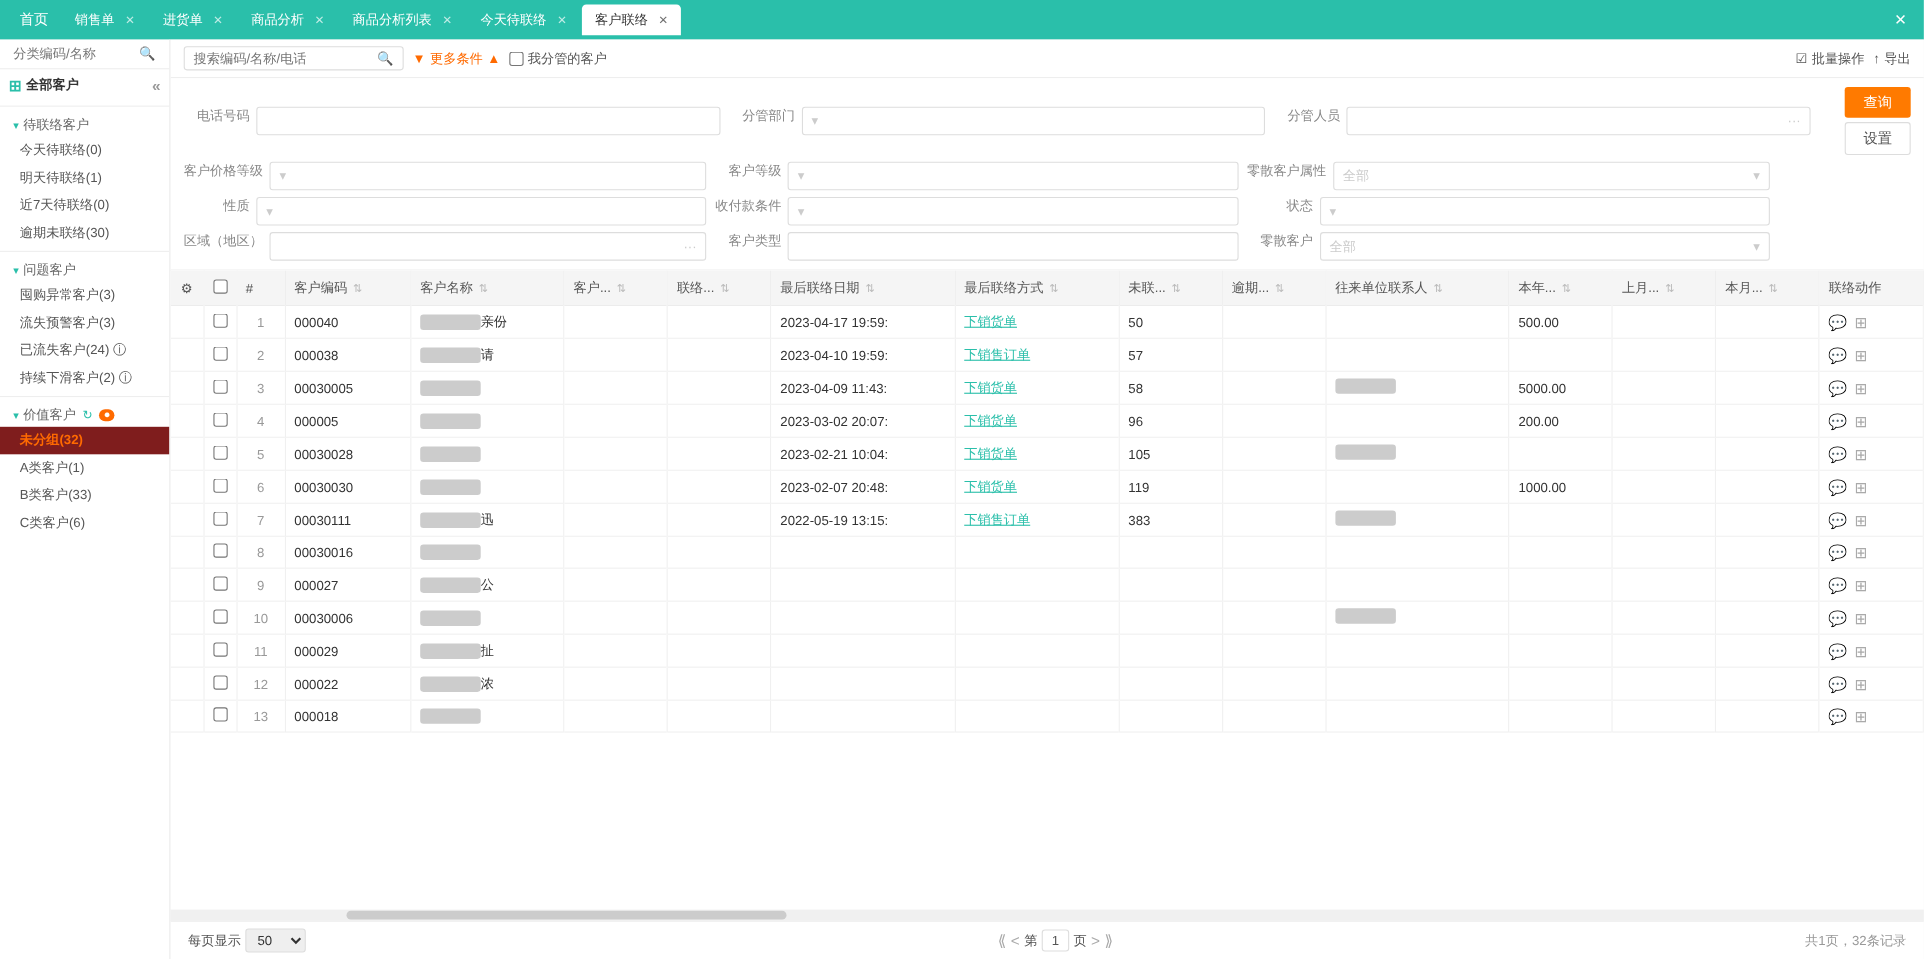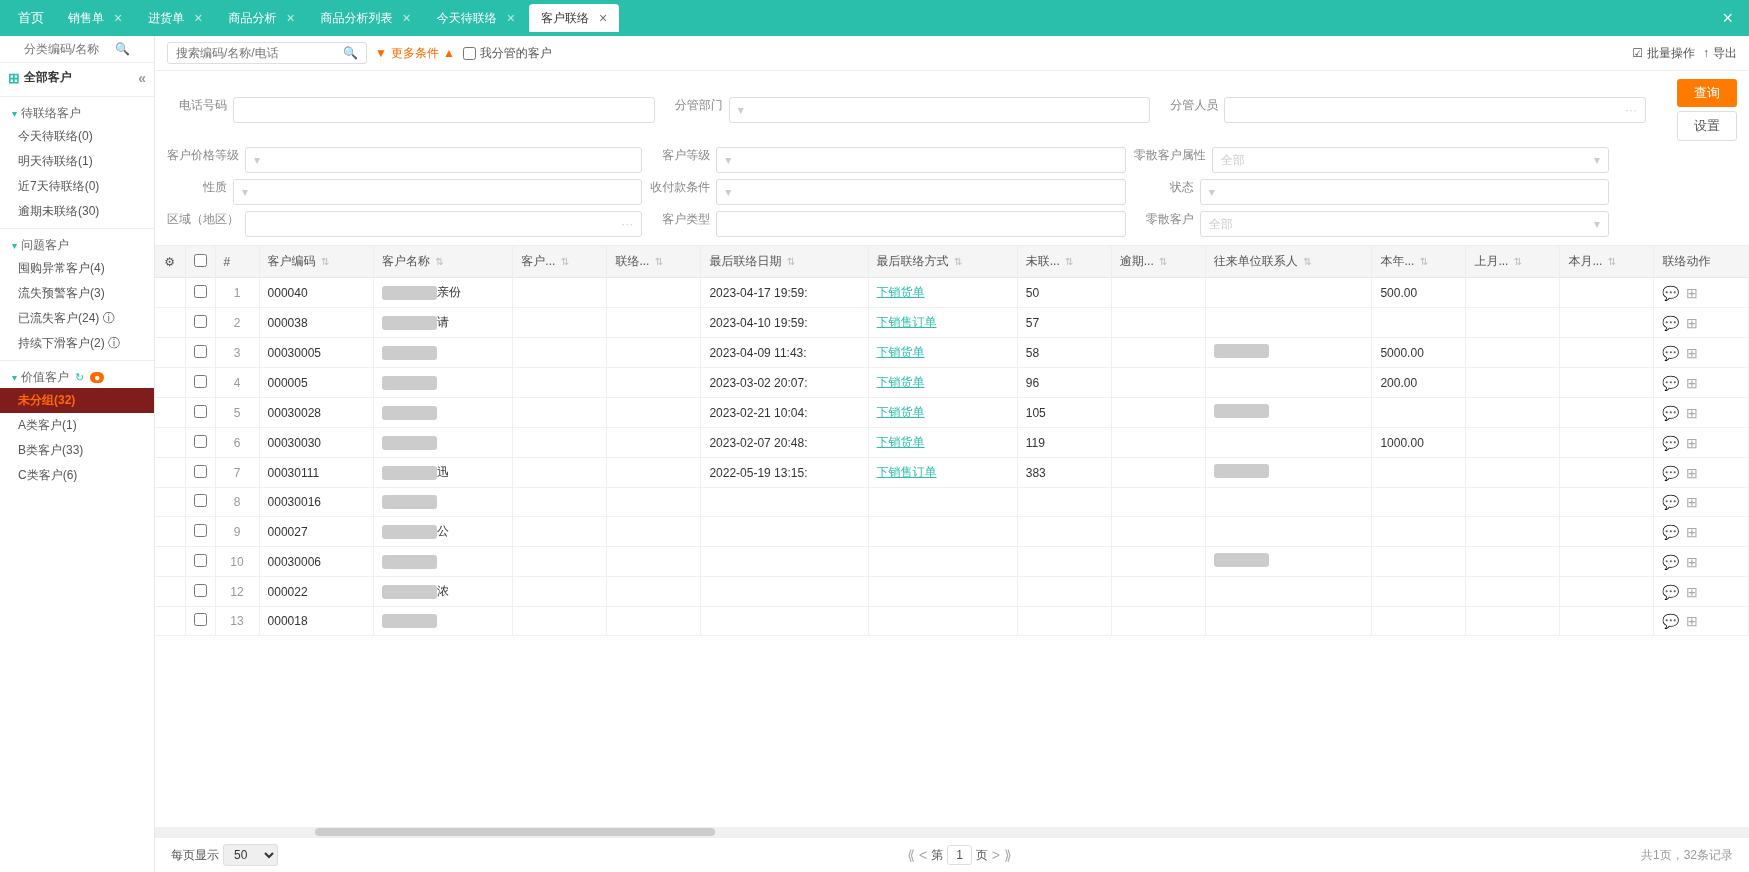--- a/index.html
+++ b/index.html
@@ -62,21 +62,21 @@
       background: #fff;
       border-right: 1px solid #e8e8e8;
       display: flex;
       flex-direction: column;
       overflow-y: auto;
       flex-shrink: 0;
     }
     .sidebar-search {
       display: flex;
       align-items: center;
-      padding: 6px 24px;
+      padding: 6px 12px;
       border-bottom: 1px solid #eee;
       gap: 4px;
     }
     .sidebar-search input {
       border: none;
       outline: none;
       font-size: 12px;
       color: #999;
       width: 100%;
       background: transparent;
@@ -391,21 +391,21 @@
     <div class="sidebar-item">明天待联络(1)</div>
     <div class="sidebar-item">近7天待联络(0)</div>
     <div class="sidebar-item">逾期未联络(30)</div>
 
     <div class="sidebar-divider"></div>
 
     <div class="sidebar-group-label">
       <span class="arrow">▾</span>
       <span>问题客户</span>
     </div>
-    <div class="sidebar-item">囤购异常客户(4)</div>
+    <div class="sidebar-item">囤购异常客户(3)</div>
     <div class="sidebar-item">流失预警客户(3)</div>
     <div class="sidebar-item">已流失客户(24) <span>ⓘ</span></div>
     <div class="sidebar-item">持续下滑客户(2) <span>ⓘ</span></div>
 
     <div class="sidebar-divider"></div>
 
     <div class="sidebar-group-label">
       <span class="arrow">▾</span>
       <span>价值客户</span>
       <span style="margin-left:2px;color:#2abfaa;font-size:11px;">↻</span>
@@ -804,20 +804,45 @@
       <td>
         <div class="td-actions">
           <span class="action-icon">💬</span>
           <span class="action-icon">⊞</span>
         </div>
       </td>
     </tr>
             <tr>
       <td class="td-num"></td>
       <td class="td-num"><input type="checkbox" style=""></td>
+      <td class="td-num">11</td>
+      <td>000029</td>
+      <td>
+        <span style="background:#ccc;color:transparent;border-radius:3px;display:inline-block;min-width:55px;height:14px;vertical-align:middle;"></span><span style="color:#333;">扯</span>
+      </td>
+      <td></td>
+      <td></td>
+      <td></td>
+      <td></td>
+      <td></td>
+      <td></td>
+      <td></td>
+      <td></td>
+      <td></td>
+      <td></td>
+      <td>
+        <div class="td-actions">
+          <span class="action-icon">💬</span>
+          <span class="action-icon">⊞</span>
+        </div>
+      </td>
+    </tr>
+            <tr>
+      <td class="td-num"></td>
+      <td class="td-num"><input type="checkbox" style=""></td>
       <td class="td-num">12</td>
       <td>000022</td>
       <td>
         <span style="background:#ccc;color:transparent;border-radius:3px;display:inline-block;min-width:55px;height:14px;vertical-align:middle;"></span><span style="color:#333;">浓</span>
       </td>
       <td></td>
       <td></td>
       <td></td>
       <td></td>
       <td></td>

